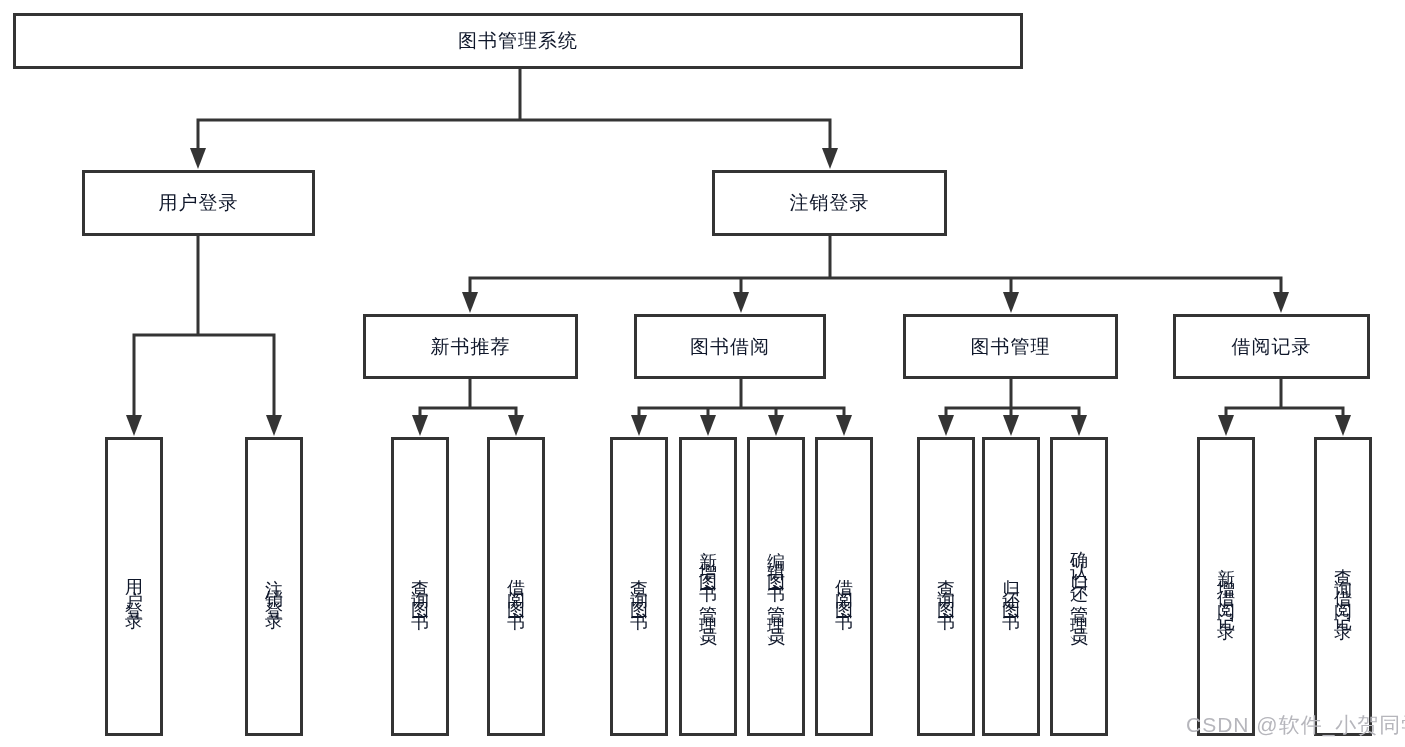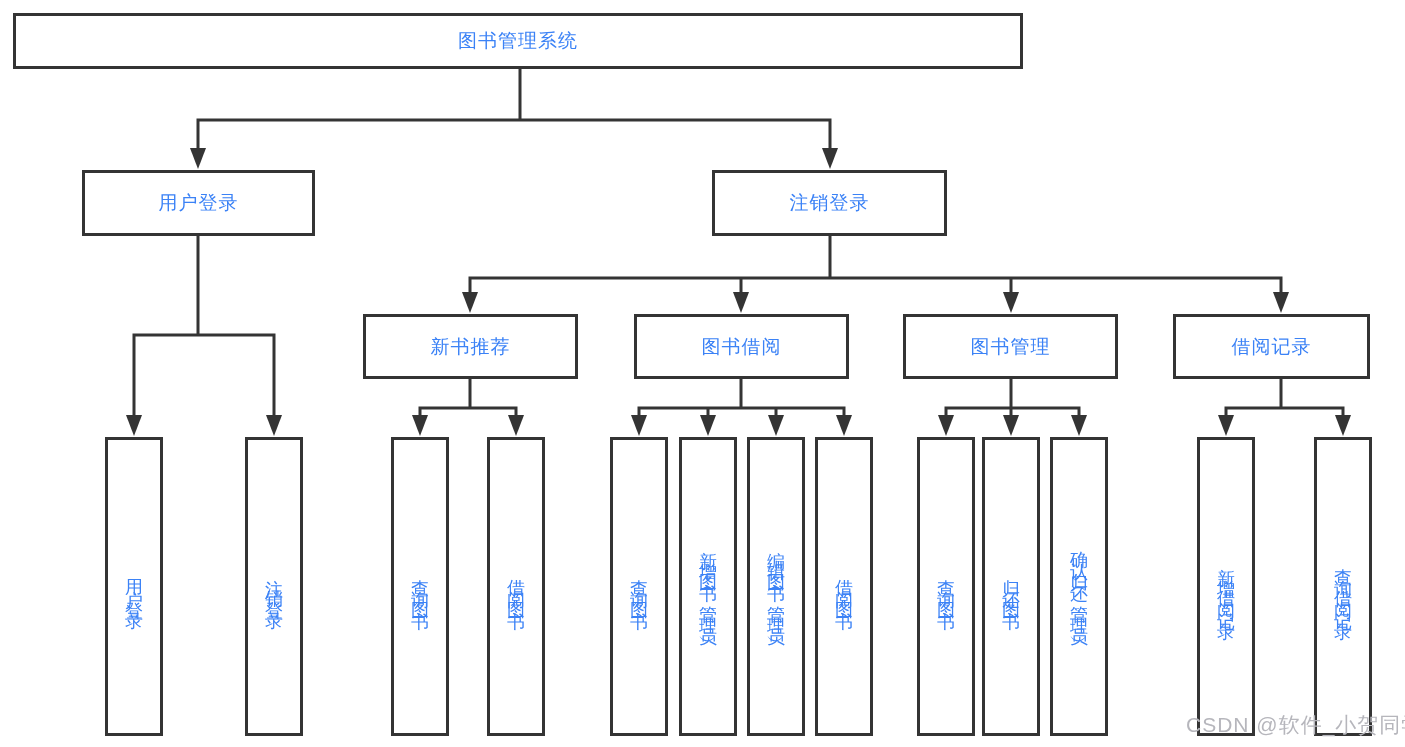--- a/index.html
+++ b/index.html
@@ -21,21 +21,21 @@
     top: 0;
   }
   .node {
     position: absolute;
     box-sizing: border-box;
     background: #ffffff;
     border: 3px solid #343434;
     display: flex;
     align-items: center;
     justify-content: center;
-    color: #3b82f6;
+    color: #0f172a;
     font-size: 19px;
     letter-spacing: 1px;
     text-align: center;
     white-space: nowrap;
   }
   .leaf {
     font-size: 18px;
   }
   .leaf .vtext {
     writing-mode: vertical-rl;
@@ -101,21 +101,21 @@
       <polygon points="1335,415 1351,415 1343,436"></polygon>
     </g>
   </svg>
 
   <div class="node" style="left:13px; top:13px; width:1010px; height:56px;">图书管理系统</div>
 
   <div class="node" style="left:82px; top:170px; width:233px; height:66px;">用户登录</div>
   <div class="node" style="left:712px; top:170px; width:235px; height:66px;">注销登录</div>
 
   <div class="node" style="left:363px; top:314px; width:215px; height:65px;">新书推荐</div>
-  <div class="node" style="left:634px; top:314px; width:215px; height:65px;text-align:center;">图书借阅</div>
+  <div class="node" style="left:634px; top:314px; width:192px; height:65px;text-align:center;">图书借阅</div>
   <div class="node" style="left:903px; top:314px; width:215px; height:65px;">图书管理</div>
   <div class="node" style="left:1173px; top:314px; width:197px; height:65px;">借阅记录</div>
 
   <div class="node leaf" style="left:105px; top:437px; width:58px; height:299px;">
     <span class="vtext">用户登录</span>
   </div>
   <div class="node leaf" style="left:245px; top:437px; width:58px; height:299px;">
     <span class="vtext">注销登录</span>
   </div>
 

